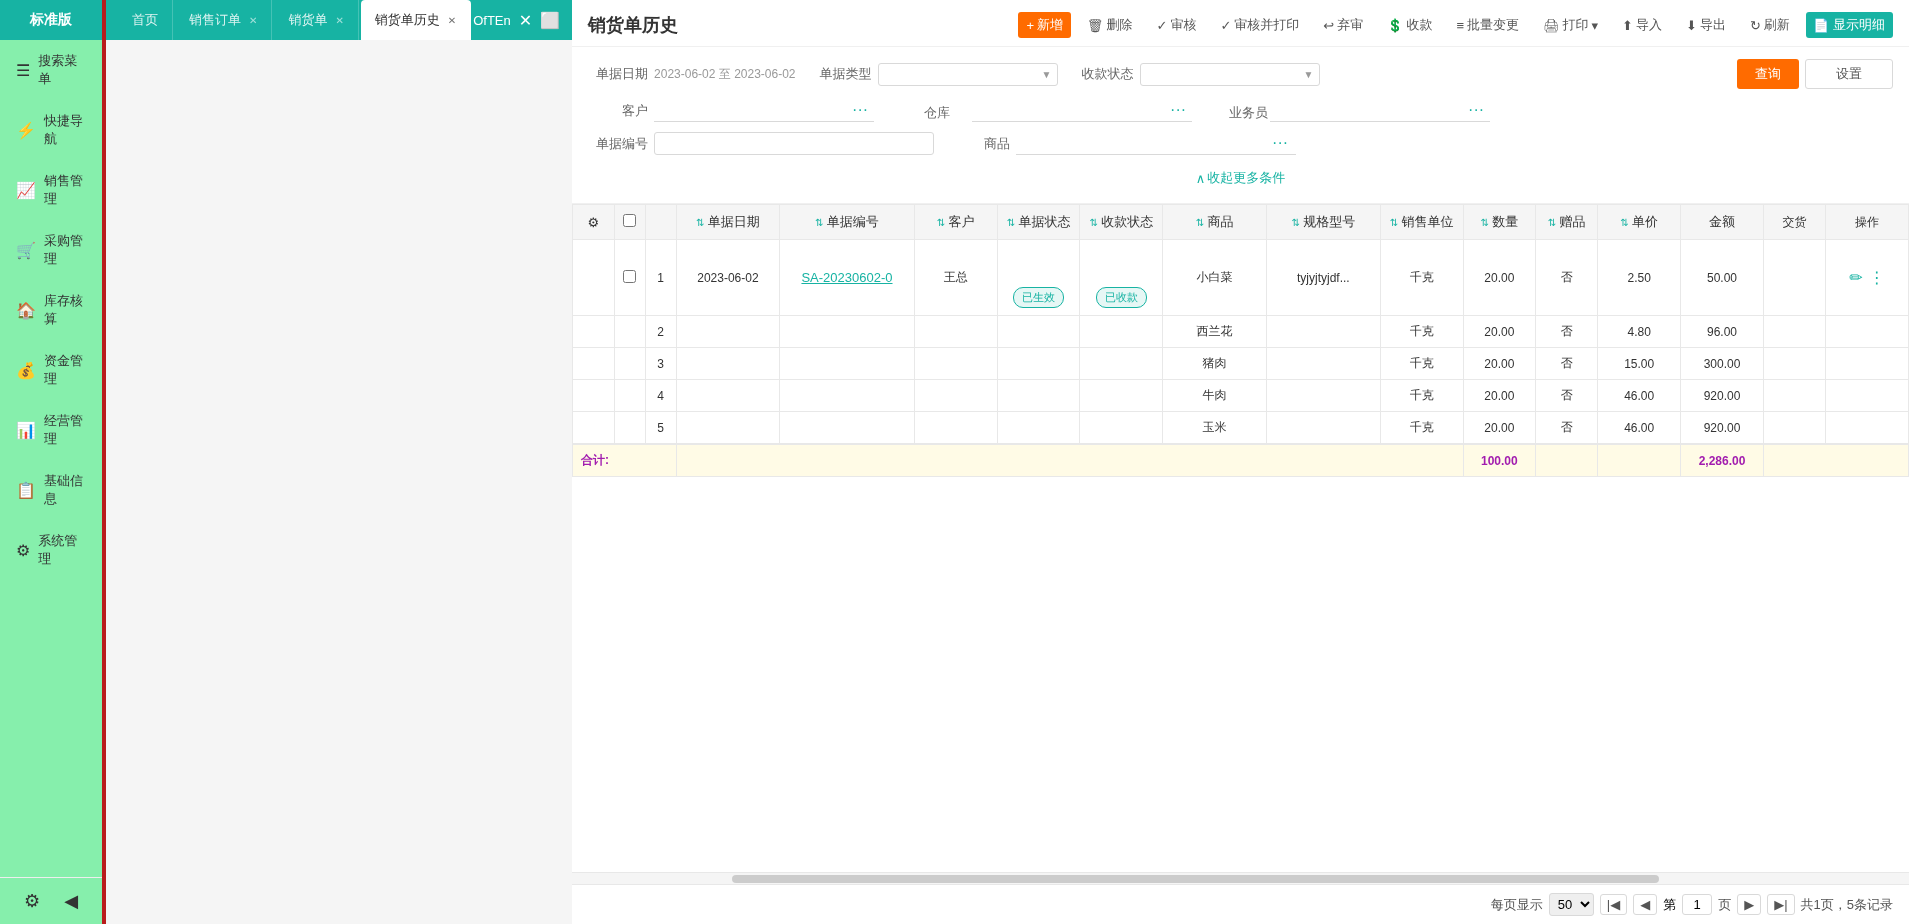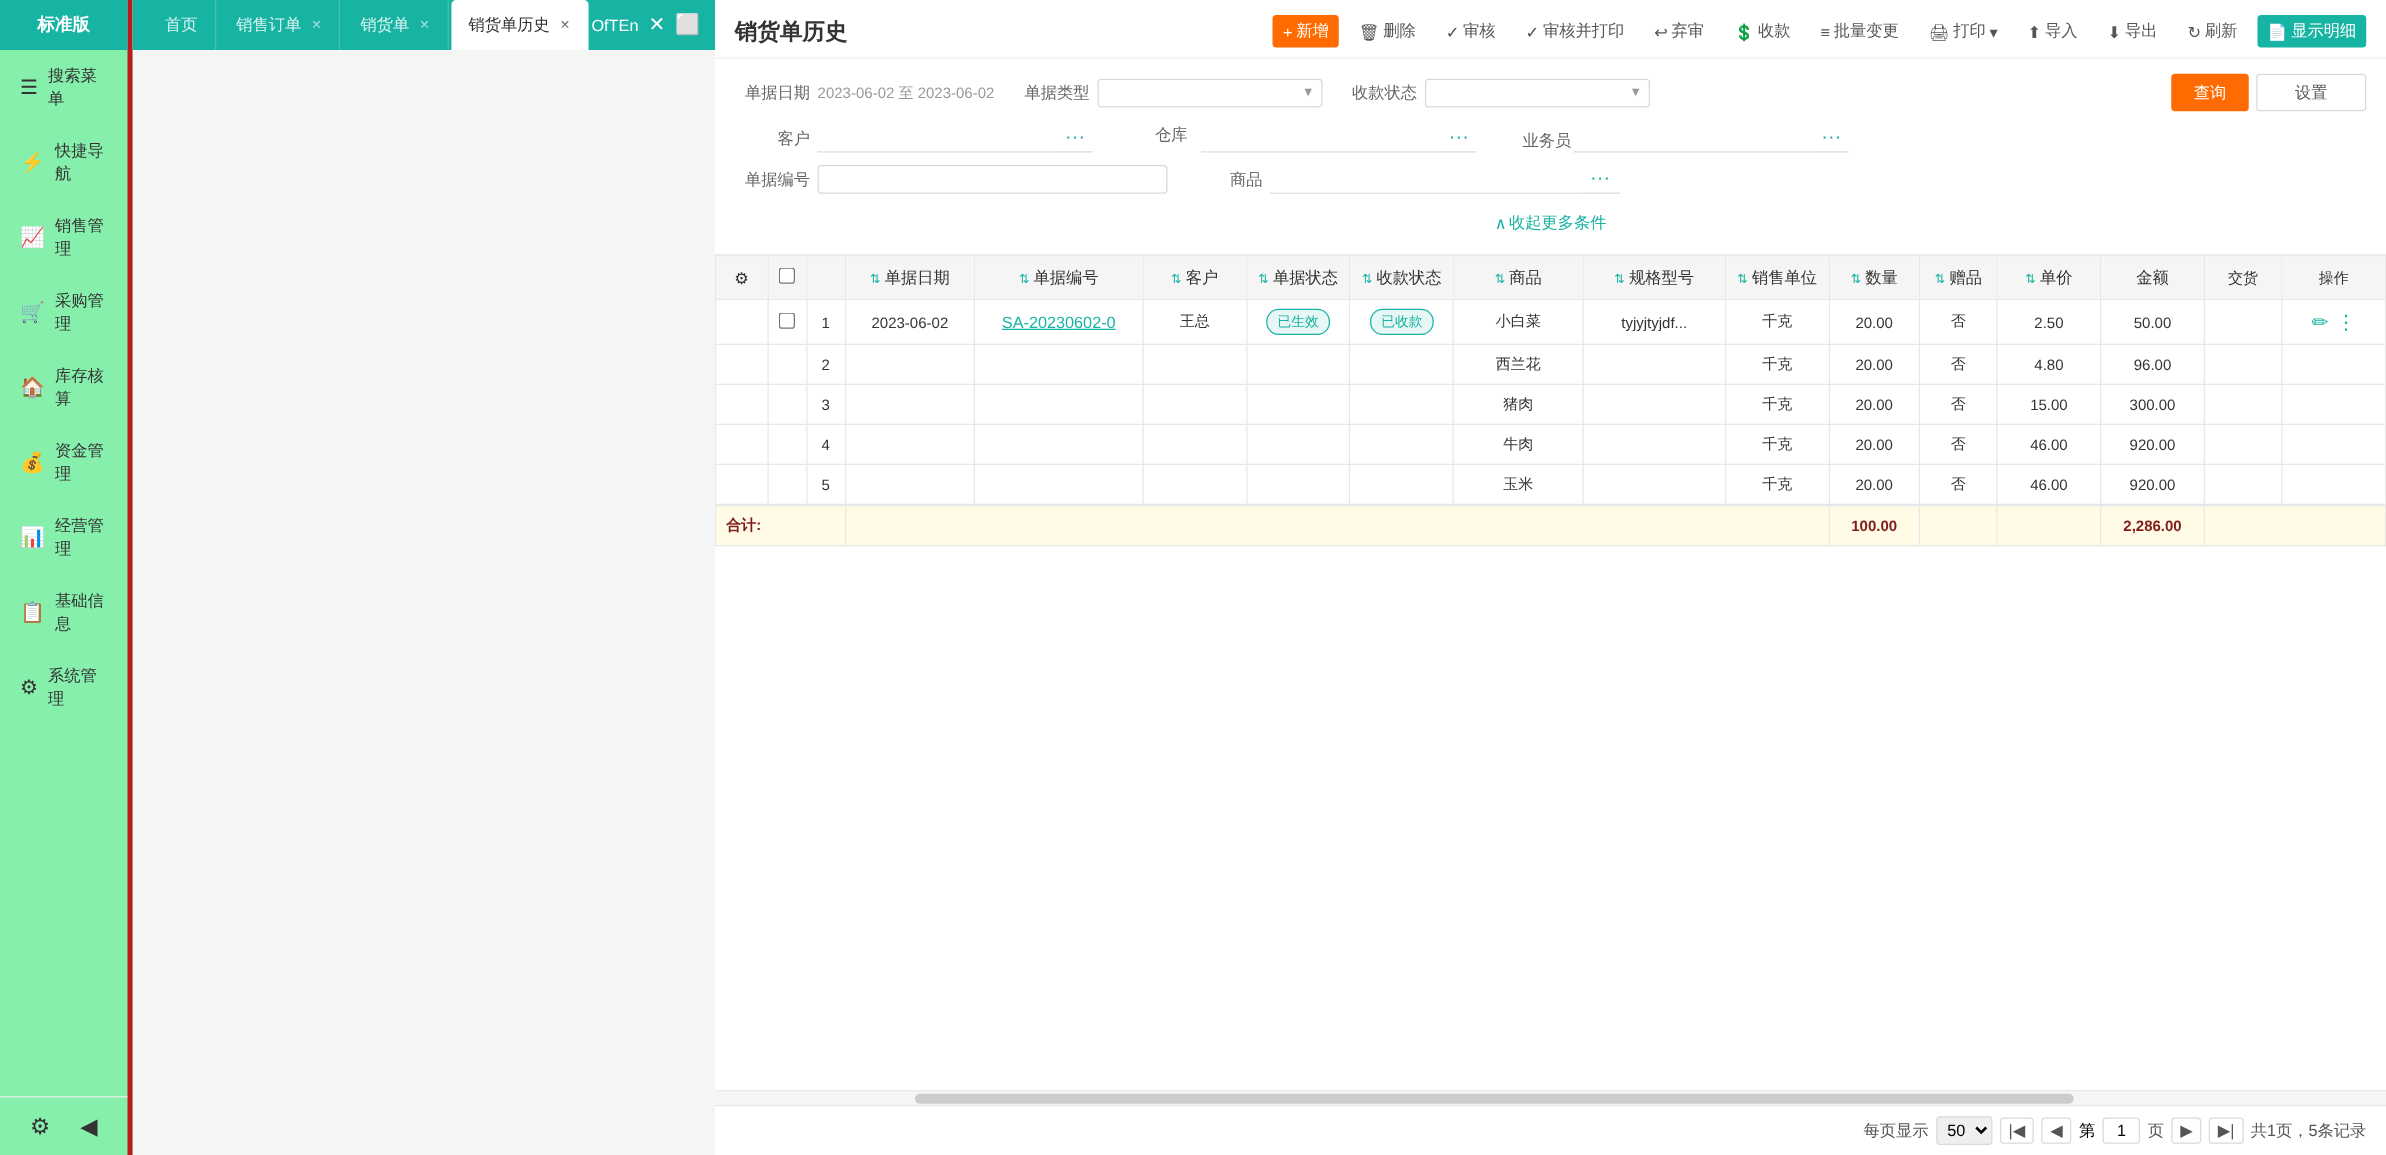--- a/index.html
+++ b/index.html
@@ -51,28 +51,28 @@
     .query-btn { background: #ff6b00; color: #fff; border: none; padding: 6px 18px; border-radius: 3px; cursor: pointer; font-size: 13px; }
     .settings-btn { border: 1px solid #d9d9d9; color: #555; background: #fff; padding: 5px 30px; border-radius: 3px; cursor: pointer; font-size: 13px; }
 
     
     .table-wrap { flex: 1; overflow: auto; }
     table { width: 100%; border-collapse: collapse; table-layout: fixed; }
     thead tr { background: #f5f5f5; }
     th { border: 1px solid #e8e8e8; padding: 8px 6px; text-align: center; font-weight: normal; color: #333; font-size: 12px; white-space: nowrap; position: sticky; top: 0; background: #f5f5f5; z-index: 1; }
     td { border: 1px solid #e8e8e8; padding: 7px 6px; text-align: center; color: #333; font-size: 12px; white-space: nowrap; }
     .sort-icon { color: #17b3a3; font-size: 10px; }
-    .status-badge { display: inline-block; padding: 2px 8px; border-radius: 10px; font-size: 11px; }
+    .status-badge { display: inline-block; padding: 2px 8px; border-radius: 10px; font-size: 11px; margin-top: 40px; }
     .status-effective { background: #e6f7f5; color: #17b3a3; border: 1px solid #17b3a3; }
     .status-received { background: #e6f7f5; color: #17b3a3; border: 1px solid #17b3a3; }
     .op-btn { color: #17b3a3; cursor: pointer; padding: 1px 3px; font-size: 16px; }
 
     
     .summary-row { background: #fffbe6; border-top: 2px solid #e8e8e8; }
-    .summary-row td { font-weight: bold; color: #7f1d1d; background: #fffbe6; }
+    .summary-row td { font-weight: bold; color: #a21caf; background: #fffbe6; }
 
     
     .pagination-bar { padding: 8px 16px; border-top: 1px solid #e8e8e8; display: flex; align-items: center; justify-content: flex-end; gap: 6px; background: #fff; }
     .page-size-label { color: #555; }
     .page-size-select { border: 1px solid #d9d9d9; padding: 2px 4px; border-radius: 3px; cursor: pointer; }
     .page-btn { border: 1px solid #d9d9d9; background: #fff; padding: 2px 6px; border-radius: 3px; cursor: pointer; color: #555; }
     .page-btn:disabled { color: #ccc; cursor: not-allowed; }
     .page-input { border: 1px solid #d9d9d9; width: 30px; text-align: center; padding: 2px; border-radius: 3px; }
     .page-info { color: #555; }
 
@@ -246,21 +246,21 @@
       <div class="filter-row">
 
         <div style="display:flex;align-items:center;gap:6px;">
           <span class="filter-label">客户</span>
           <div style="display:flex;align-items:center;border-bottom:1px solid #d9d9d9;min-width:180px;">
             <input class="filter-input" style="border: none; outline: none; min-width: 150px;">
             <span class="ellipsis-btn">···</span>
           </div>
         </div>
 
-        <div style="display:flex;align-items:flex-start;gap:11px;">
+        <div style="display:flex;align-items:flex-end;gap:22px;">
           <span class="filter-label">仓库</span>
           <div style="display:flex;align-items:center;border-bottom:1px solid #d9d9d9;min-width:180px;">
             <input class="filter-input" style="border: none; outline: none; min-width: 150px;">
             <span class="ellipsis-btn">···</span>
           </div>
         </div>
 
         <div style="display:flex;align-items:flex-end;gap:2px;">
           <span class="filter-label">业务员</span>
           <div style="display:flex;align-items:center;border-bottom:1px solid #d9d9d9;min-width:180px;">

